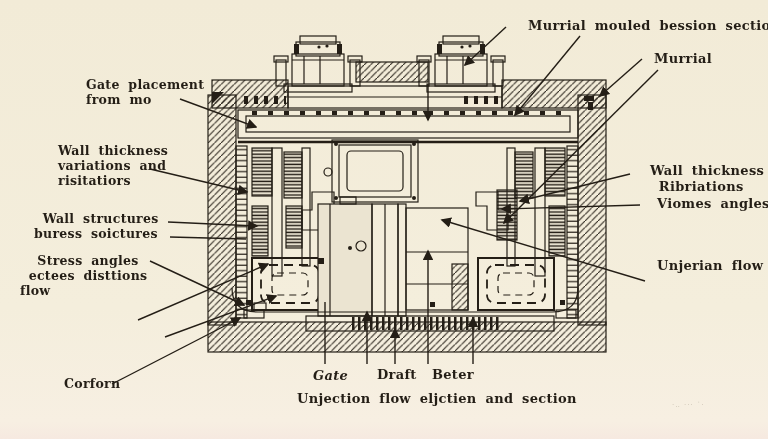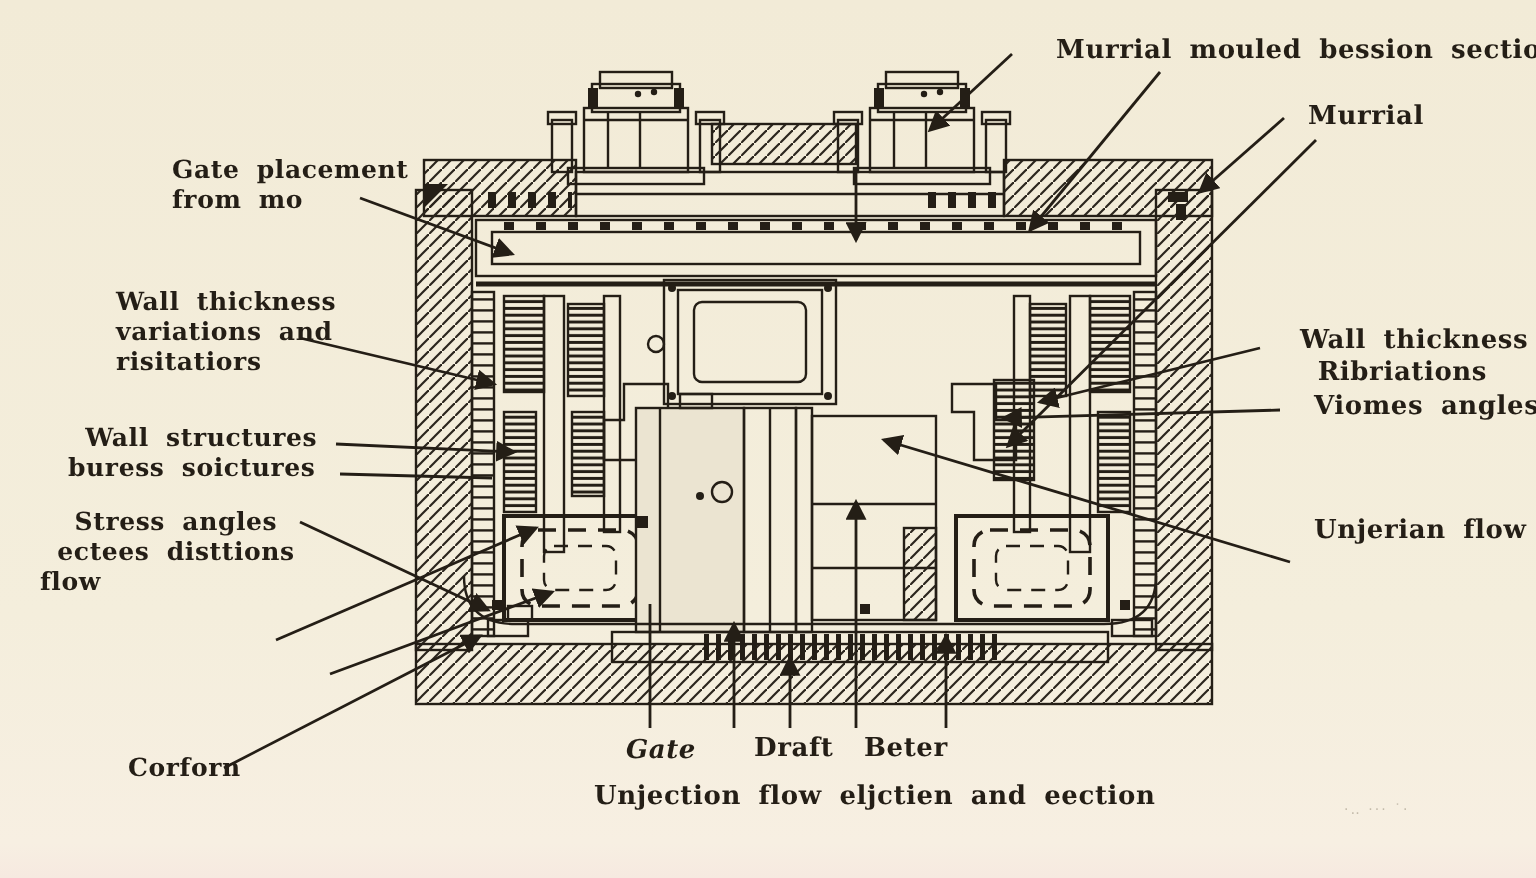--- a/index.html
+++ b/index.html
@@ -207,21 +207,21 @@
   <div class="lbl sm" style="left:20px;top:253px;">  Stress angles
  ectees disttions
 flow</div>
   <div class="lbl sm" style="left:34px;top:211px;"> Wall structures
 buress soictures</div>
   <div class="lbl sm" style="left:64px;top:376px;">Corforn</div>
 
   <div class="lbl" style="left:313px;top:368px;font-style:italic;">Gate</div>
   <div class="lbl" style="left:377px;top:367px;">Draft</div>
   <div class="lbl" style="left:432px;top:367px;">Beter</div>
-  <div class="lbl" style="left:297px;top:391px;">Unjection flow eljctien and eection</div>
+  <div class="lbl" style="left:297px;top:391px;">Unjection flow eljctien and section</div>
 
   <div class="lbl" style="left:650px;top:163px;">Wall thickness
  Ribriations</div>
   <div class="lbl" style="left:657px;top:196px;">Viomes angles</div>
   <div class="lbl" style="left:657px;top:258px;">Unjerian flow</div>
 
   <div class="watermark" style="left:672px;top:401px;">·‥ ··· ˙·</div>
 </div>
 
 </body></html>

